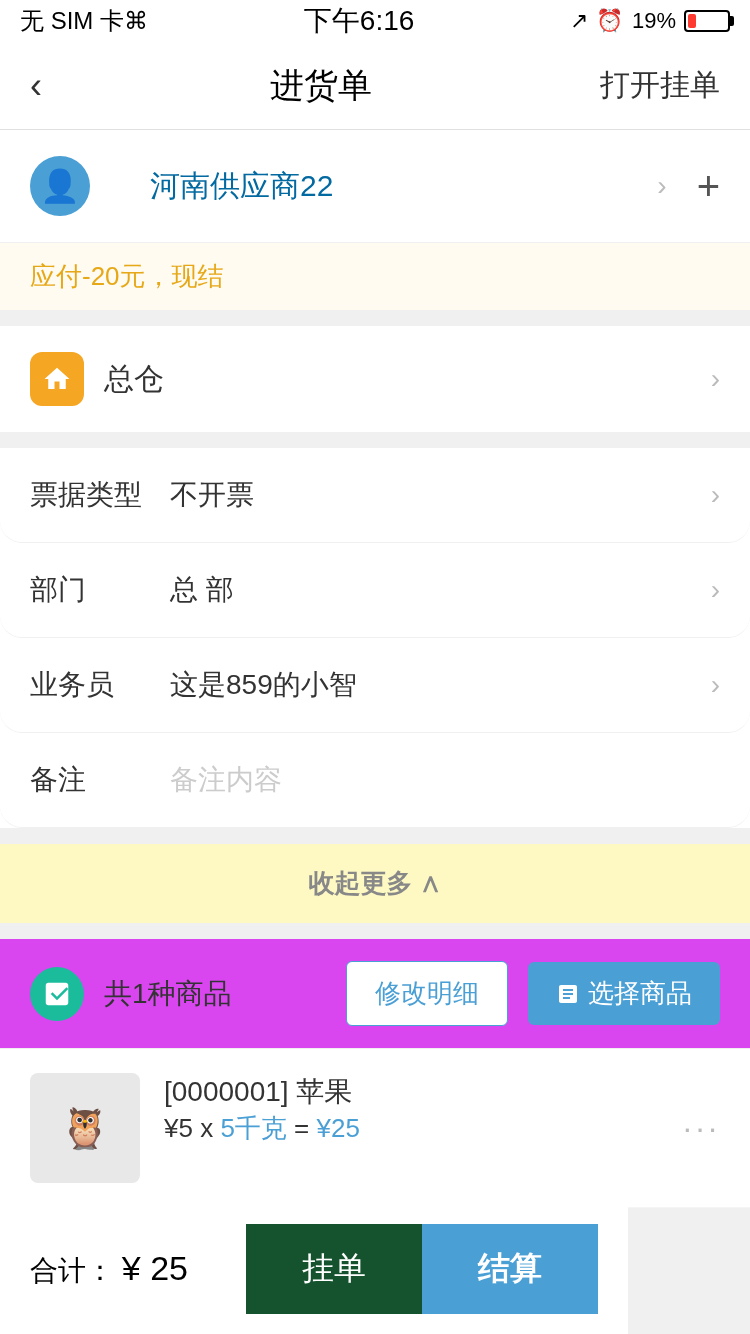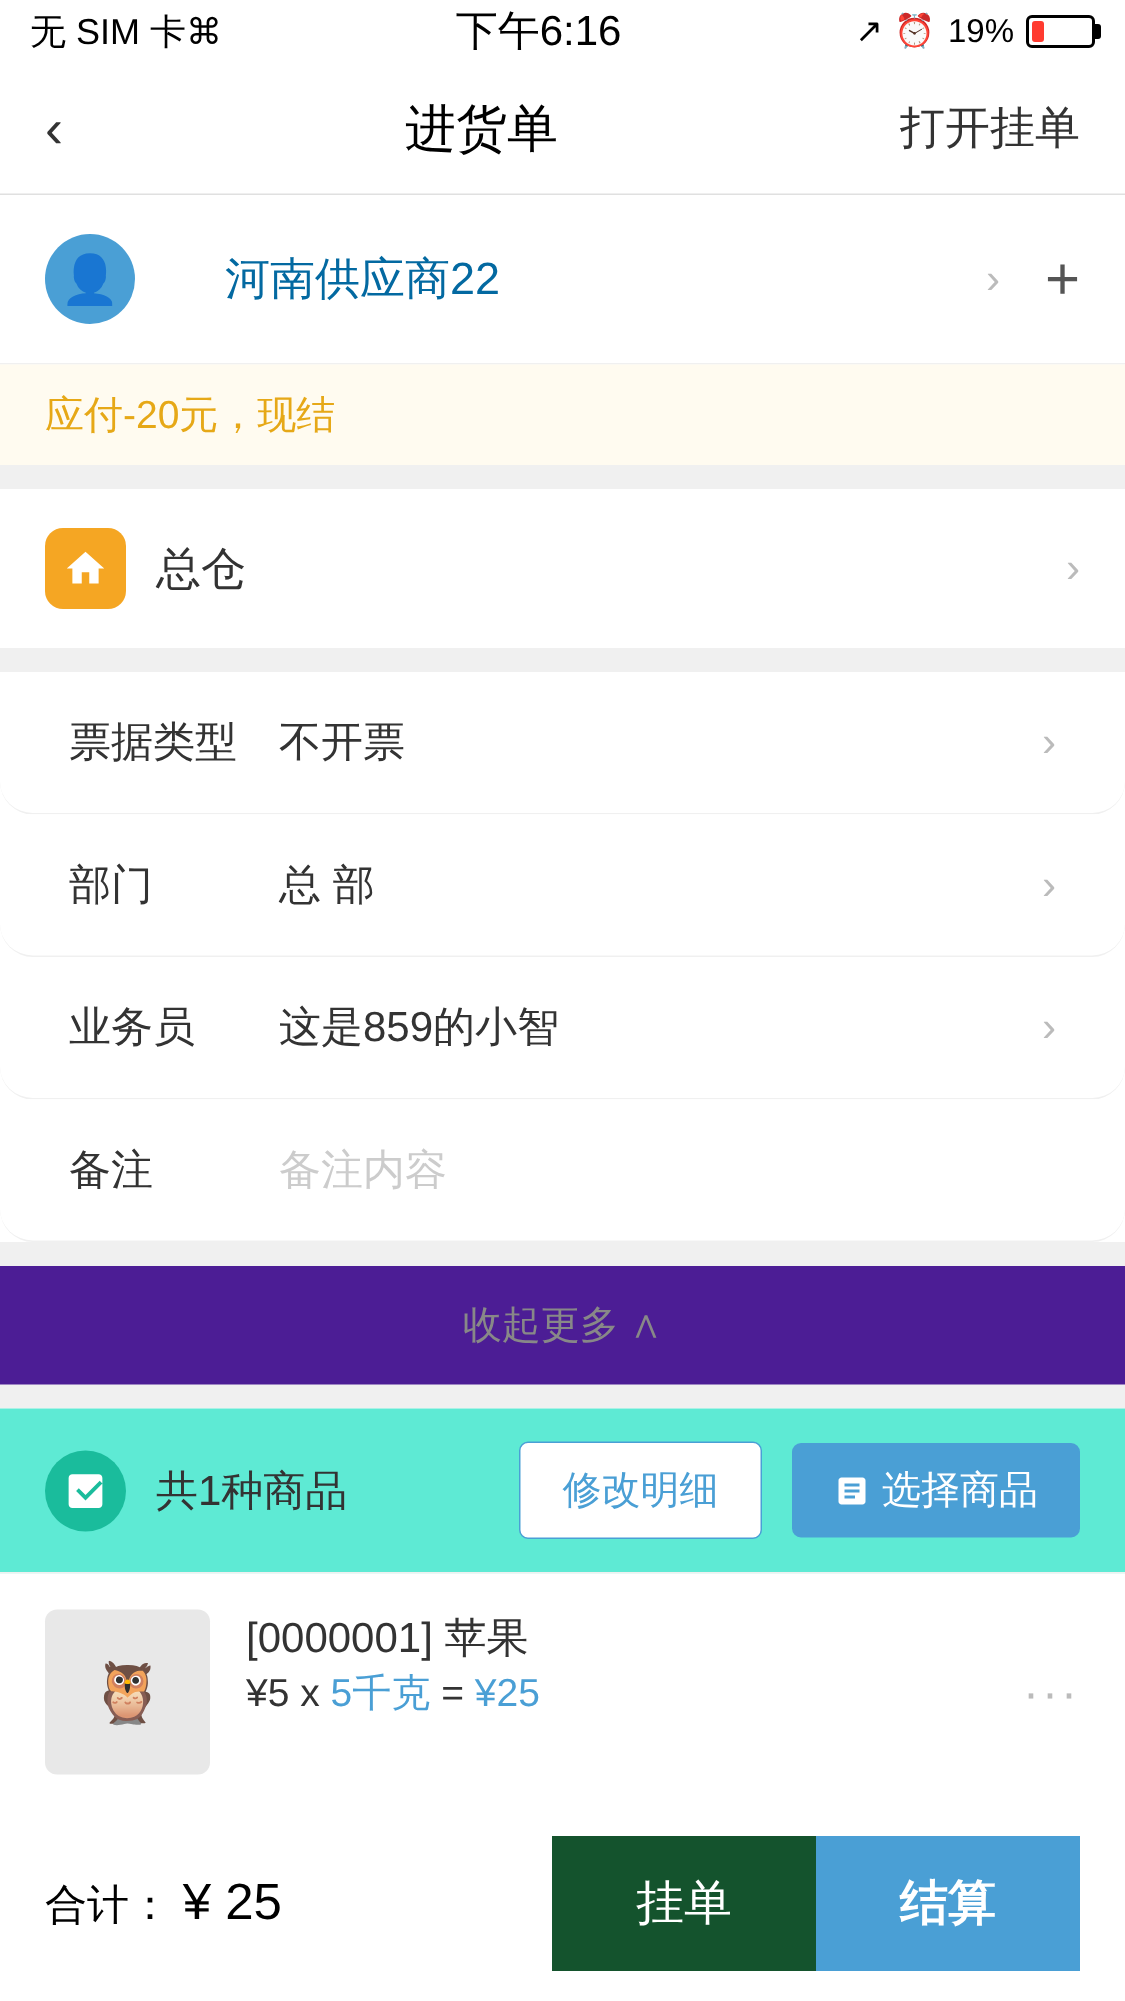--- a/index.html
+++ b/index.html
@@ -96,42 +96,43 @@
       margin-right: 20px;
       flex-shrink: 0;
     }
     .warehouse-label { flex: 1; font-size: 30px; color: #333; }
     .row-chevron { color: #bbb; font-size: 28px; }
 
     
     .form-row {
       display: flex;
       align-items: center;
-      padding: 28px 46px;
+      padding: 28px 30px;
       background: #fff;
       border-bottom: 1px solid #f0f0f0;
       border-radius: 22px;
     }
     .form-label { width: 140px; font-size: 28px; color: #333; flex-shrink: 0; }
     .form-value { flex: 1; font-size: 28px; color: #333; }
     .form-placeholder { flex: 1; font-size: 28px; color: #ccc; }
 
     
     .collapse-bar {
-      background: #4c1d95;
+      background: #fef9c3;
       text-align: center;
       padding: 22px 0;
       font-size: 26px;
       color: #888;
       margin-bottom: 16px;
+      font-weight: bold;
     }
 
     
     .products-header {
-      background: #5eead4;
+      background: #d946ef;
       display: flex;
       align-items: center;
       padding: 22px 30px;
       gap: 20px;
       border-bottom: 1px solid #f0f0f0;
     }
     .products-icon {
       width: 54px; height: 54px;
       border-radius: 50%;
       background: #1abc9c;
@@ -186,21 +187,21 @@
     .product-more { color: #bbb; font-size: 32px; align-self: center; letter-spacing: 2px; cursor: pointer; }
 
     
     .bottom-bar {
       background: #fff;
       display: flex;
       align-items: center;
       padding: 20px 30px;
       position: fixed;
       bottom: 0;
-      width: 750px;
+      width: 628px;
     }
     .total-section { flex: 1; }
     .btn-hang {
       background: #14532d;
       color: #fff;
       border: none;
       font-size: 32px;
       padding: 0 56px;
       height: 90px;
       cursor: pointer;

